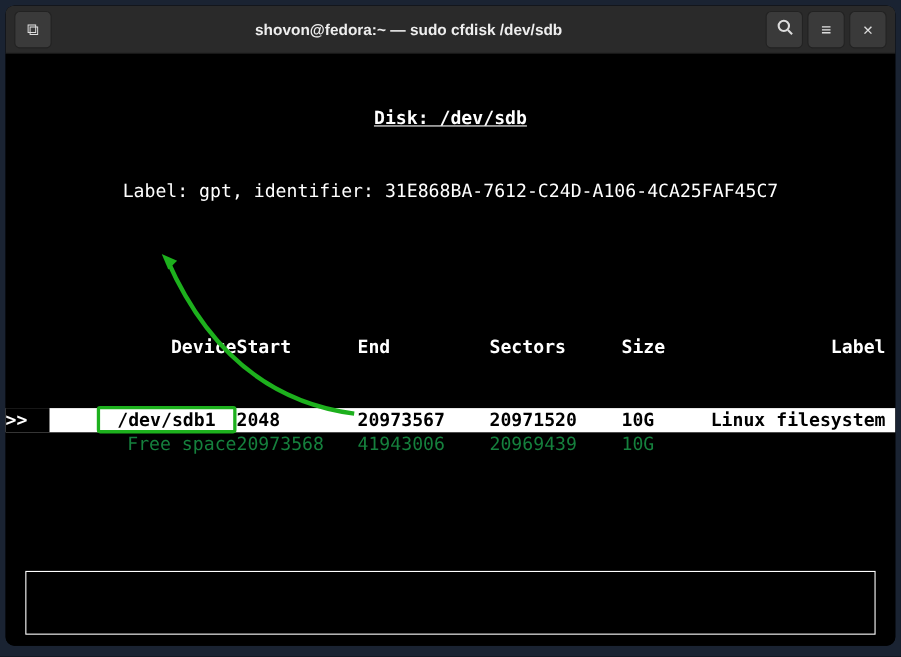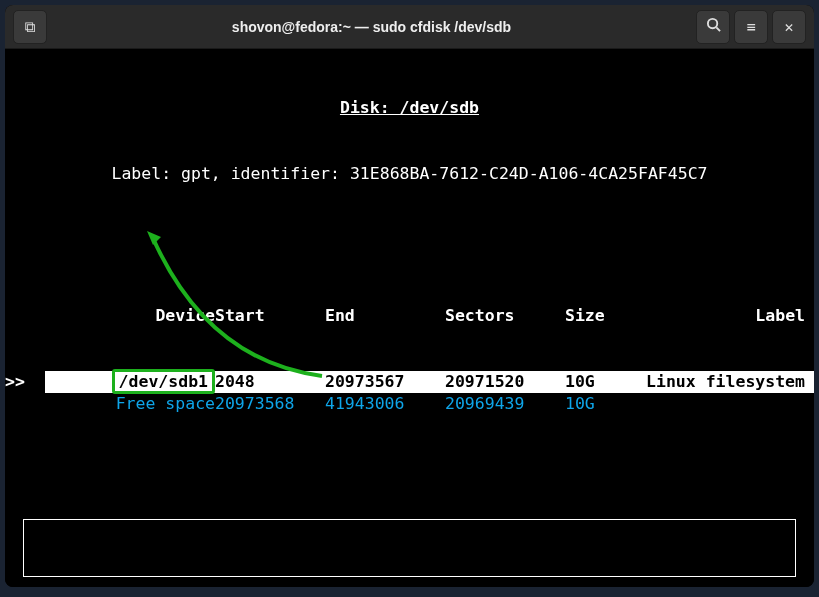--- a/index.html
+++ b/index.html
@@ -67,25 +67,25 @@
   .hdr-row, .data-row {
     display: grid;
     grid-template-columns: 40px 170px 110px 120px 120px 70px 170px;
     align-items: center;
   }
   .hdr-row { font-weight: bold; }
   .hdr-row .r, .data-row .r { text-align: left; }
   .hdr-row .l, .data-row .l { text-align: right; padding-left: 10px; }
   .sel-row { background: #fff; color: #000; font-weight: bold; }
   .sel-row .cursor { background: #000; color: #fff; padding: 0 2px 0 0;}
-  .free-row { color: #0ea5e9; }
+  .free-row { color: #15803d; }
   .dev-highlight {
     border: 3px solid #1db01d;
     border-radius: 3px;
-    padding: 0 4px;
+    padding: 0 16px;
     margin-left: -3px;
   }
   .info-box {
     position: absolute;
     left: 18px; right: 18px;
     bottom: 80px;
     border: 1px solid #fff;
     padding: 6px 8px;
   }
   svg.arrow {

